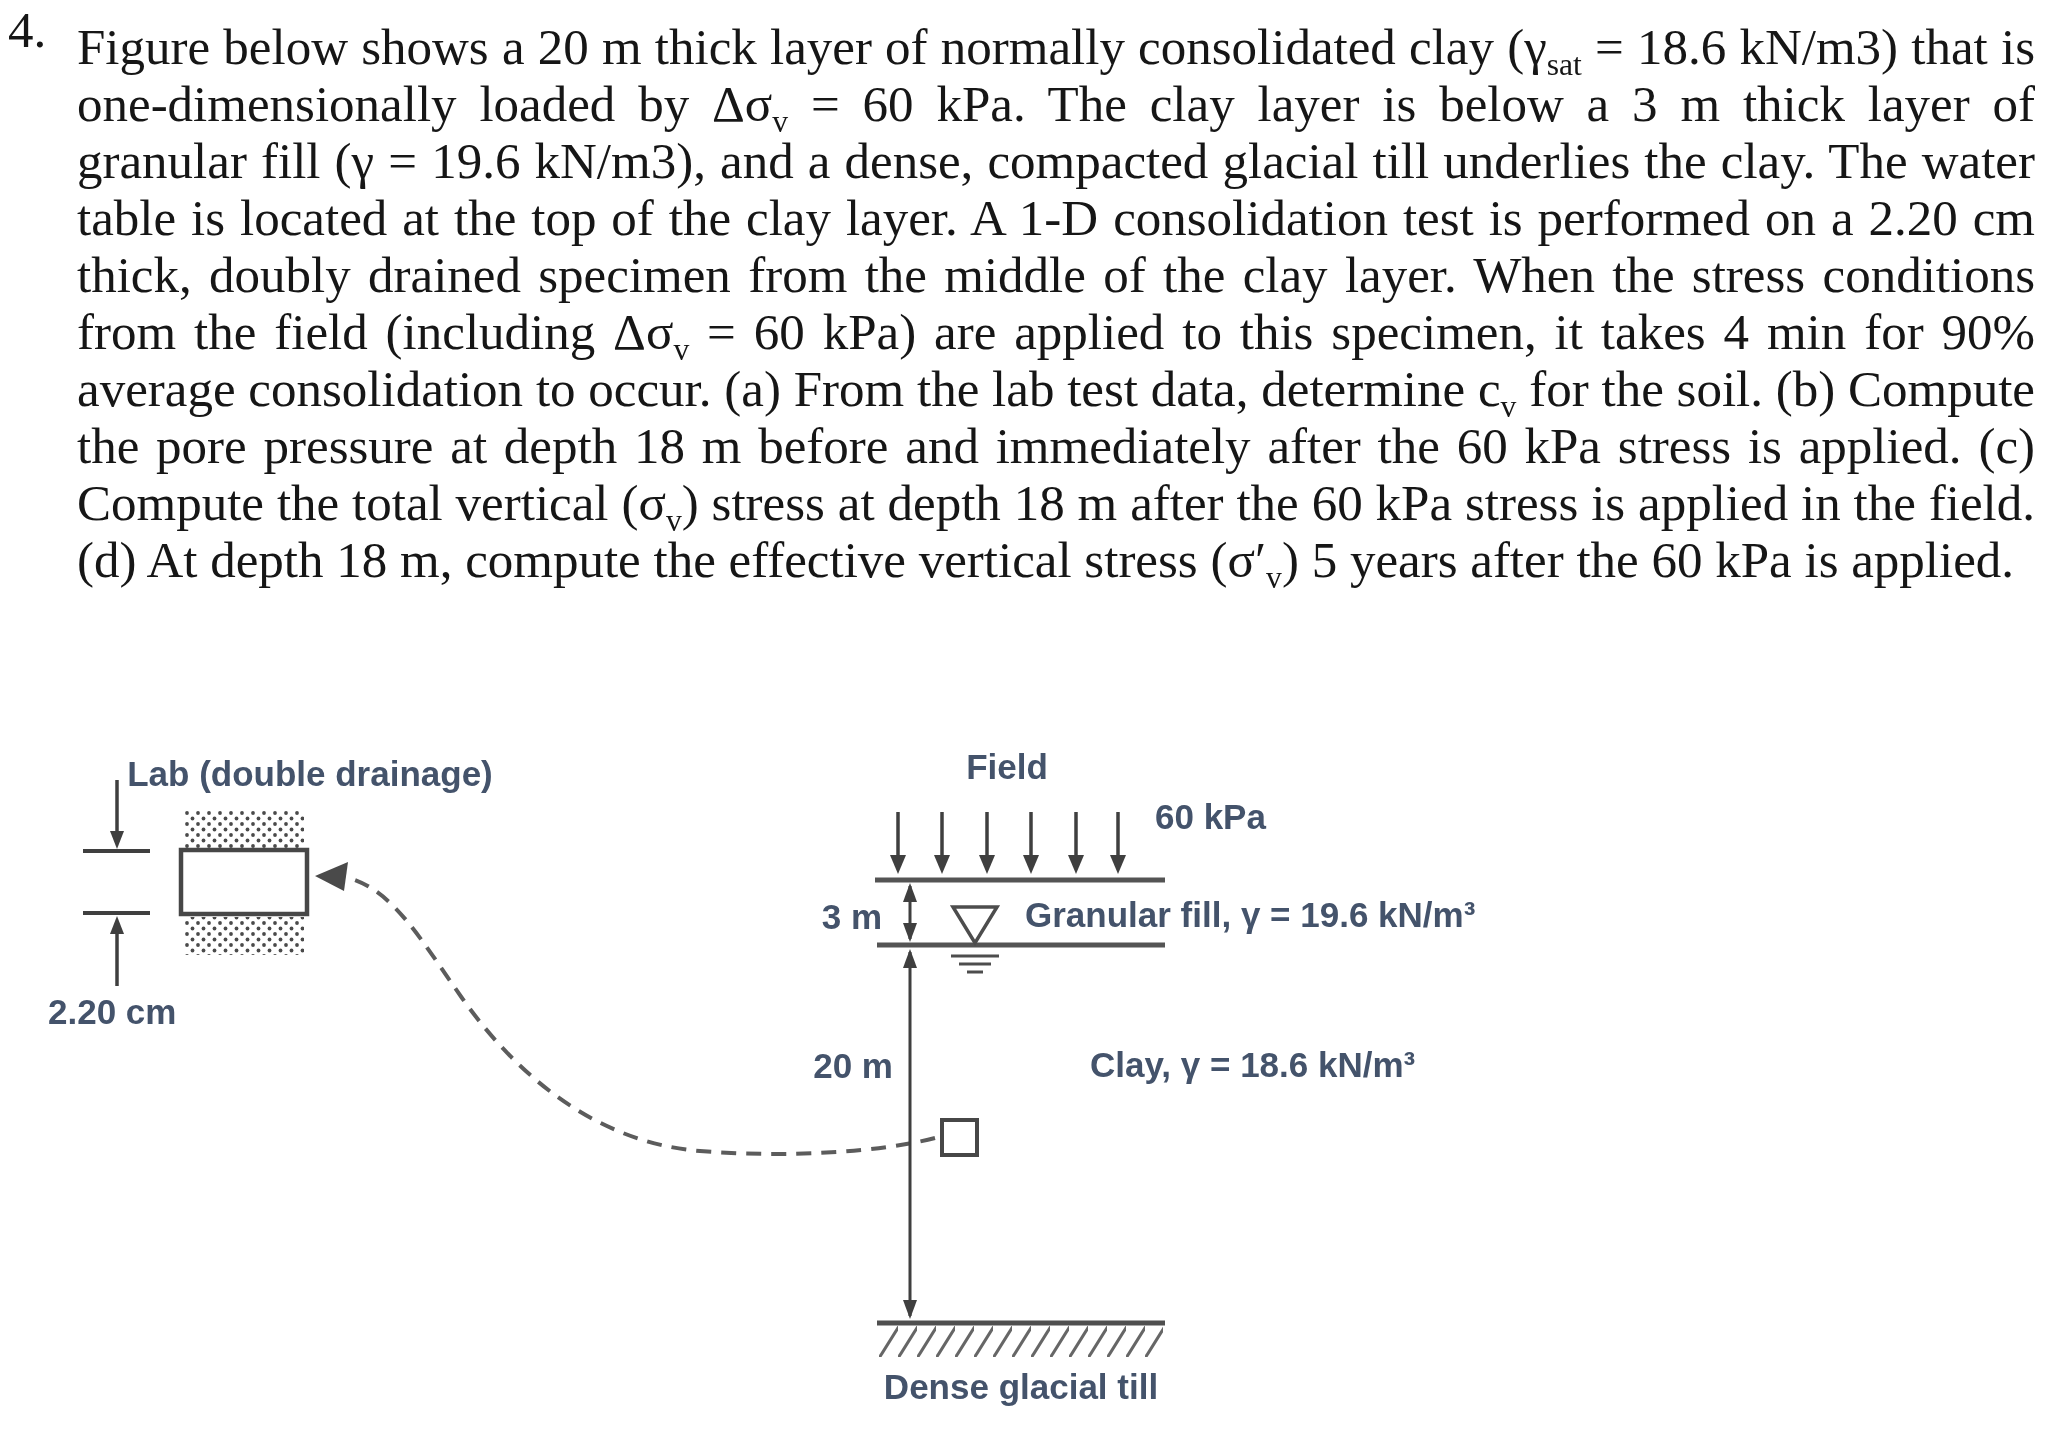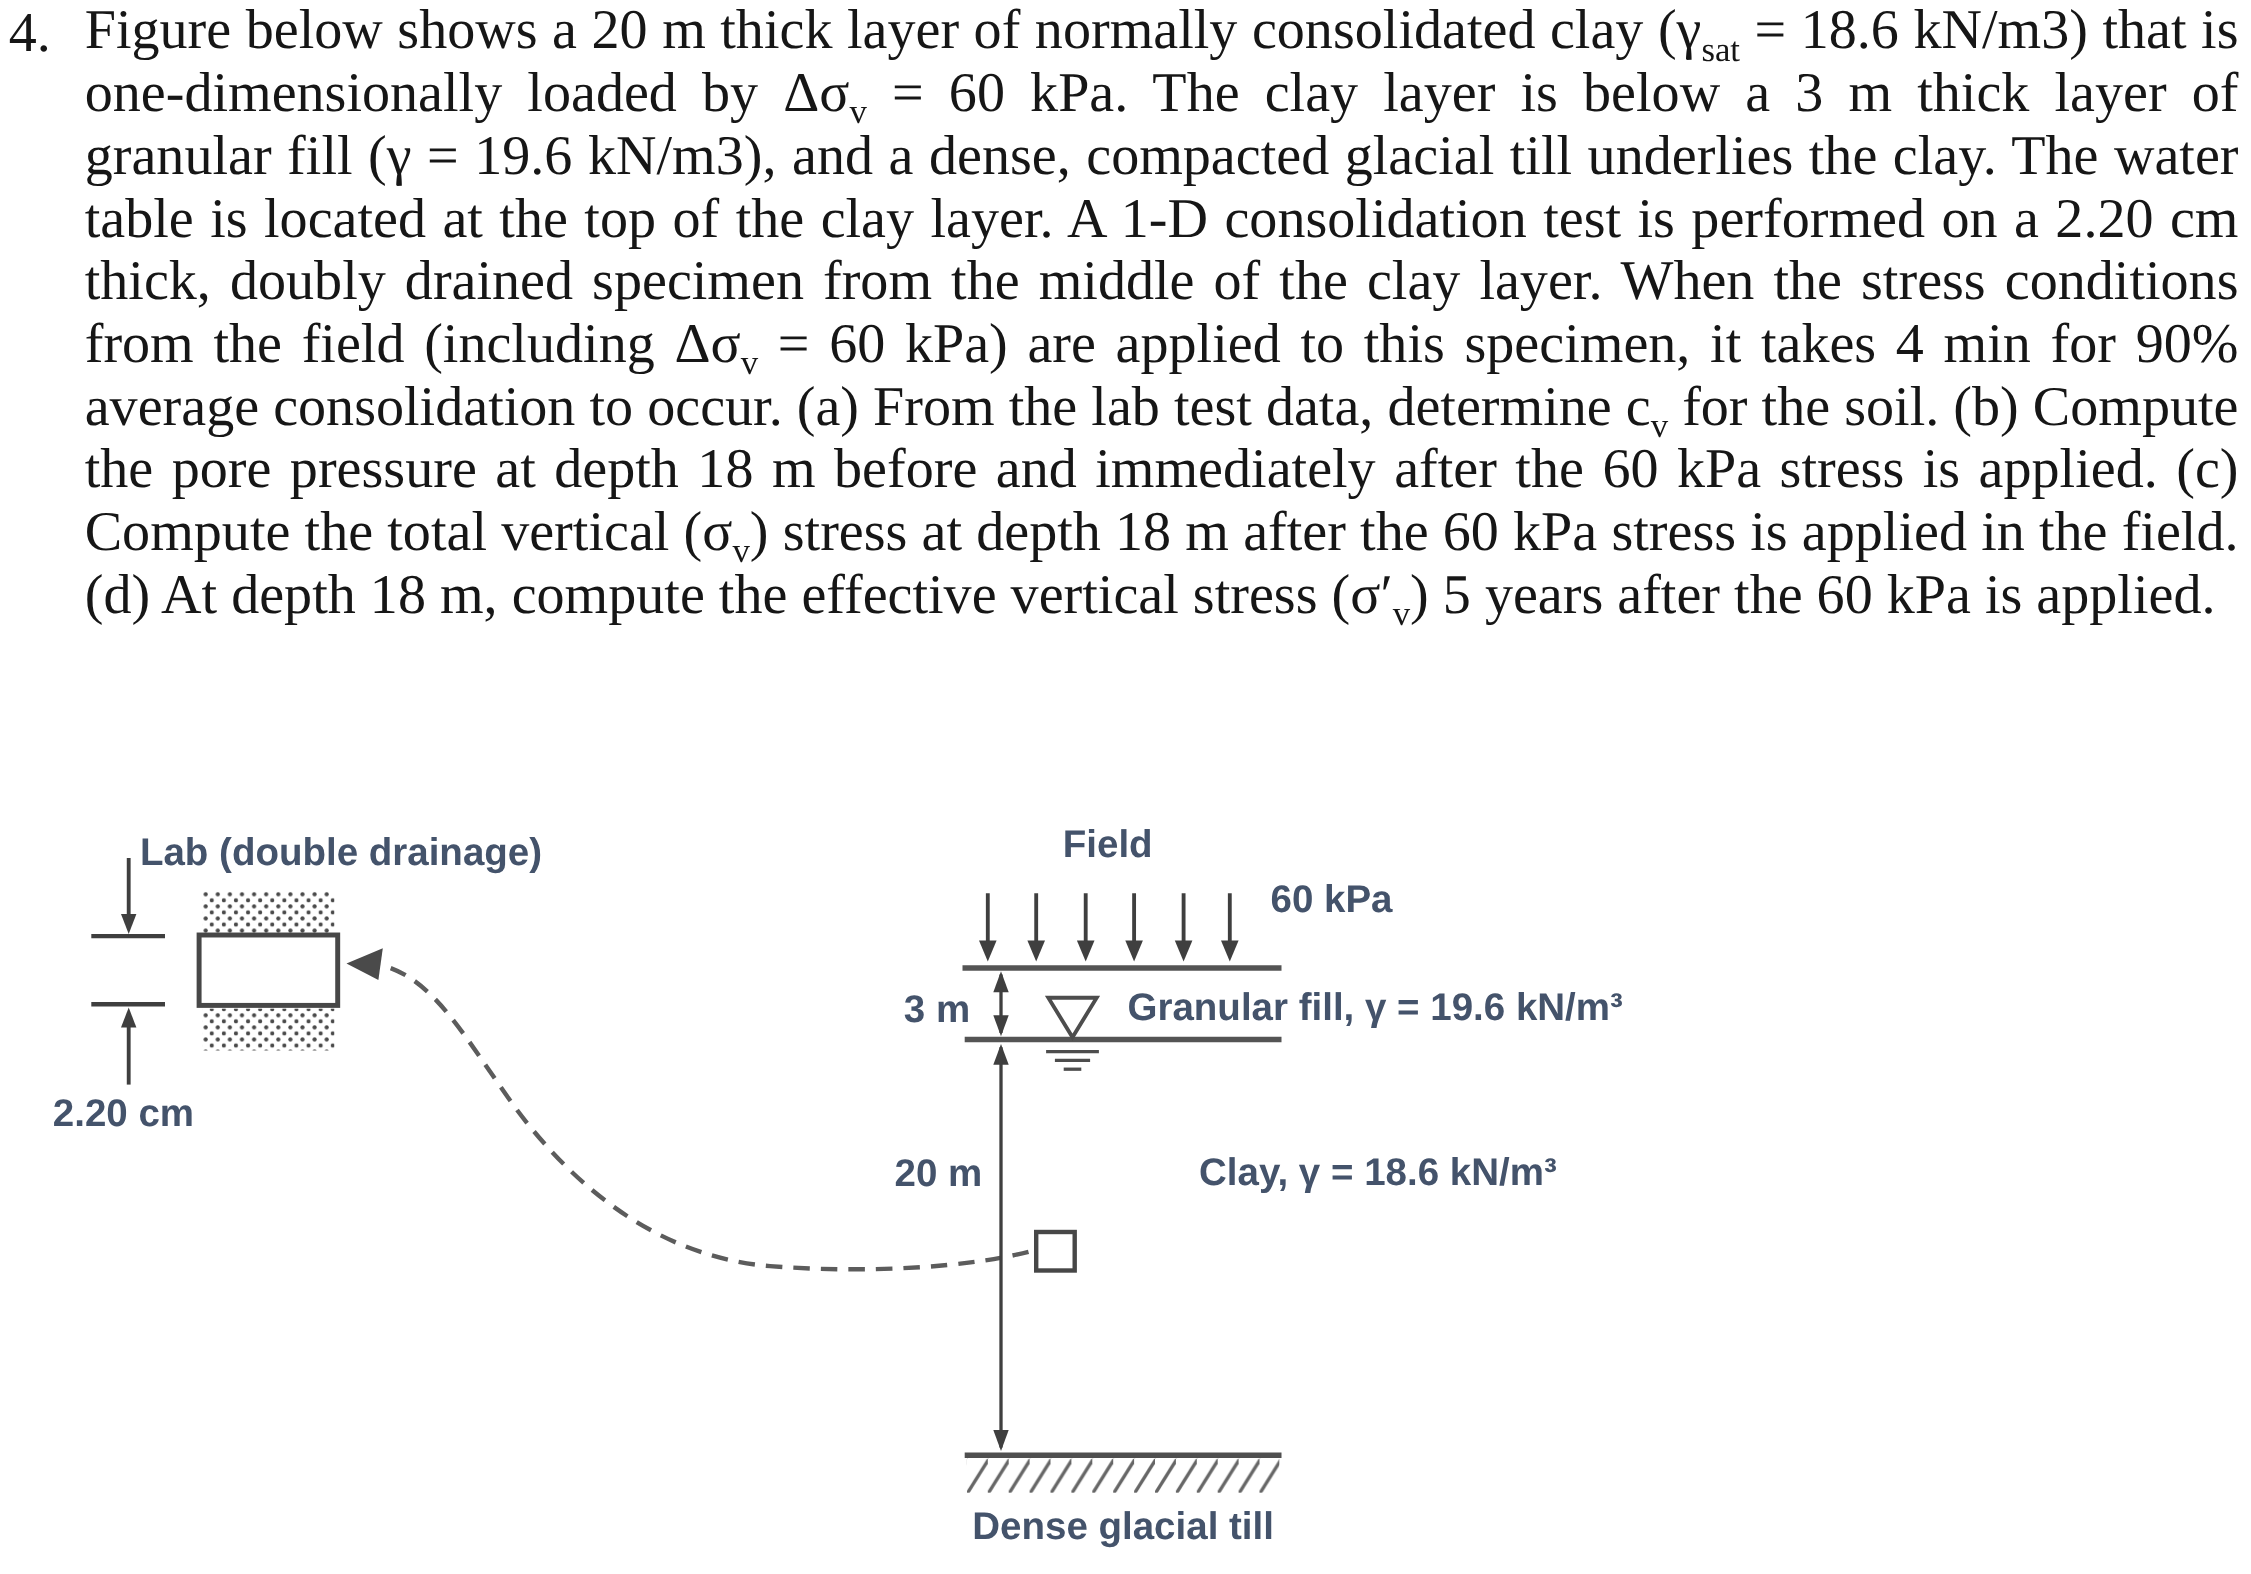--- a/index.html
+++ b/index.html
@@ -8,21 +8,21 @@
     width:2046px;height:1431px;
     background:#ffffff;
     overflow:hidden;
     font-family:"Liberation Serif","DejaVu Serif",serif;
   }
   .problem-number{
     position:absolute;left:8px;top:2px;
     font-size:51px;line-height:57px;color:#161616;
   }
   .problem-text{
-    position:absolute;left:77px;top:0;width:1958px;
+    position:absolute;left:77px;top:19px;width:1958px;
     margin:0;
     font-size:51px;line-height:57px;color:#161616;
     text-align:justify;
   }
   .problem-text sub{
     font-size:0.62em;
     line-height:0;
   }
   .figure-svg{
     position:absolute;left:0;top:700px;

